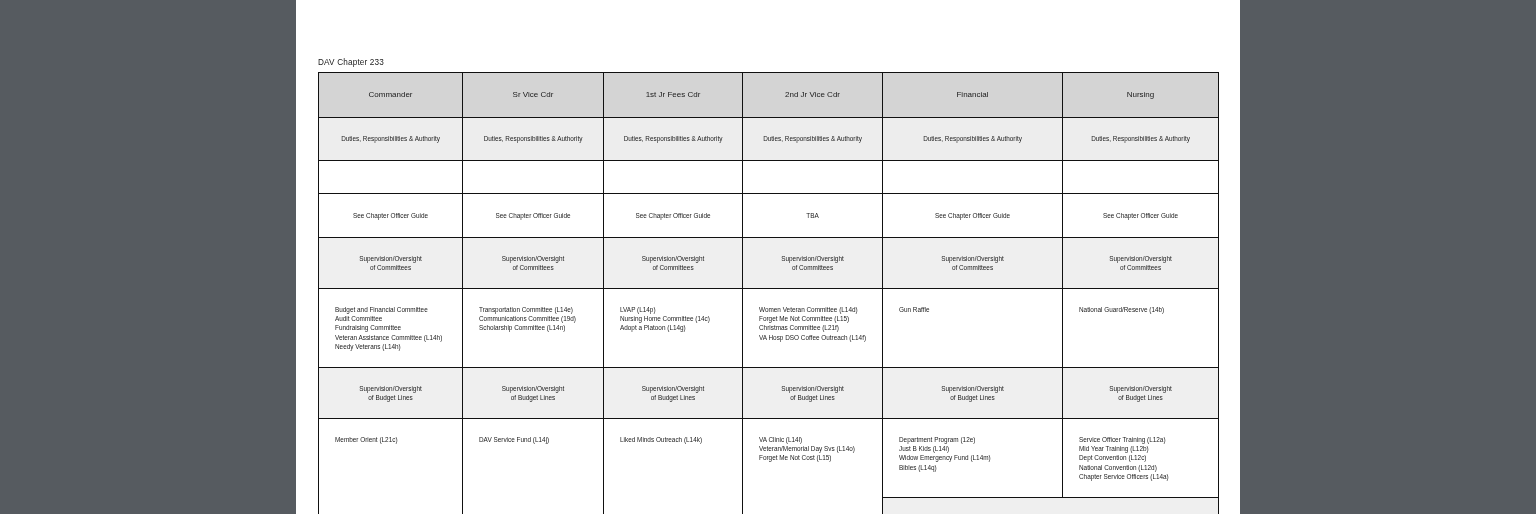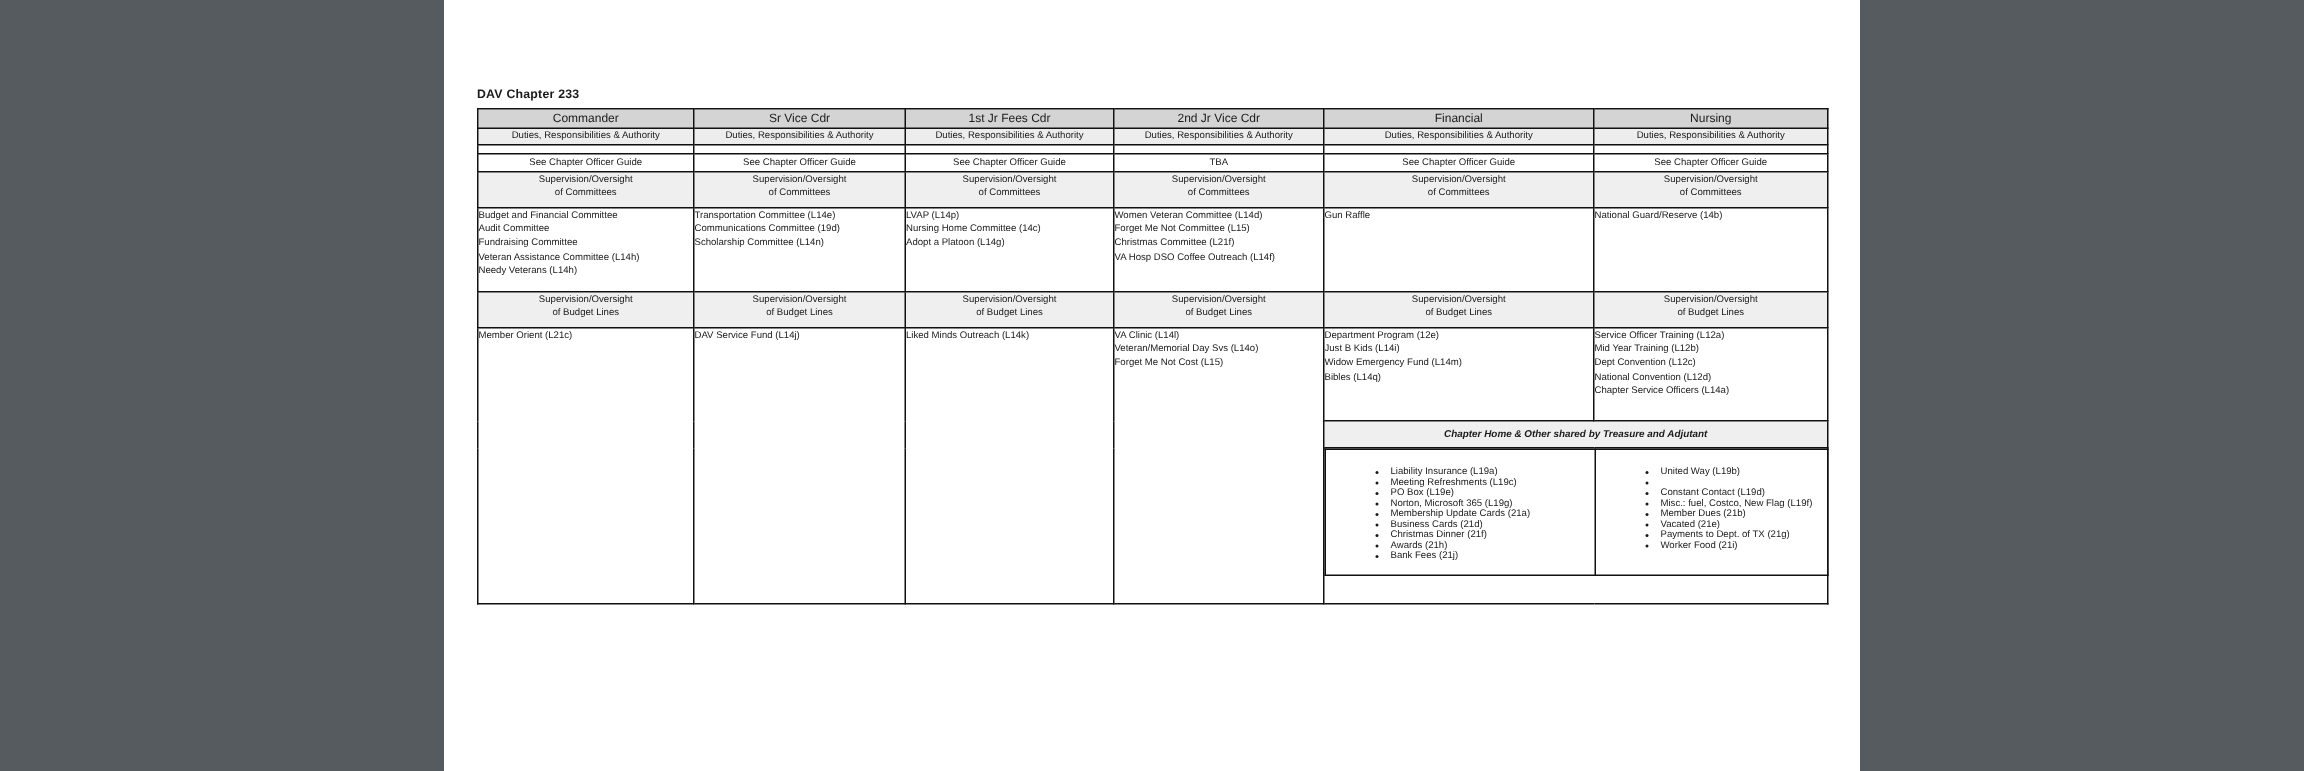--- a/index.html
+++ b/index.html
@@ -22,21 +22,21 @@
     width: 944px; height: 514px;
     background: #ffffff;
   }
   #doc-body {
     position: absolute;
     left: 22px; top: 58px;
     width: 910px;
   }
   .doc-title {
     font-size: 8.2px;
-    font-weight: bold;
+    font-weight: normal;
     color: #1a1a1a;
     letter-spacing: 0.02em;
     margin: 0 0 5px 0;
     white-space: nowrap;
   }
   .doc-intro {
     font-size: 8.2px;
     color: #1a1a1a;
     margin: 0 0 10px 0;
     white-space: nowrap;
@@ -48,21 +48,21 @@
   table.chart {
     border-collapse: collapse;
     table-layout: fixed;
     width: 900px;
     font-size: 6.4px;
     color: #1a1a1a;
   }
   table.chart td {
     border: 1px solid #111;
     vertical-align: top;
-    padding: 0;
+    padding: 16px;
   }
   col.c0 { width: 144px; }
   col.c1 { width: 141px; }
   col.c2 { width: 139px; }
   col.c3 { width: 140px; }
   col.c4 { width: 180px; }
   col.c5 { width: 156px; }
 
   .hdr-role {
     background: #d4d4d4;

